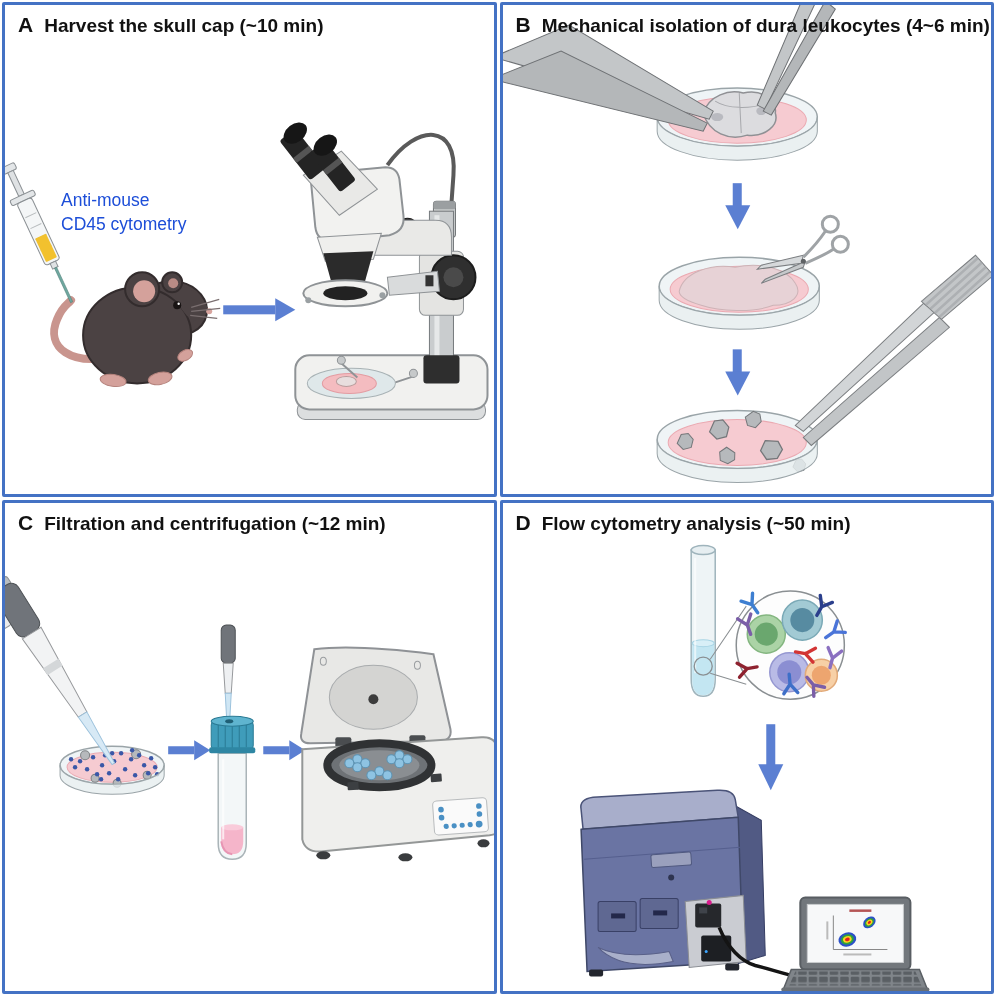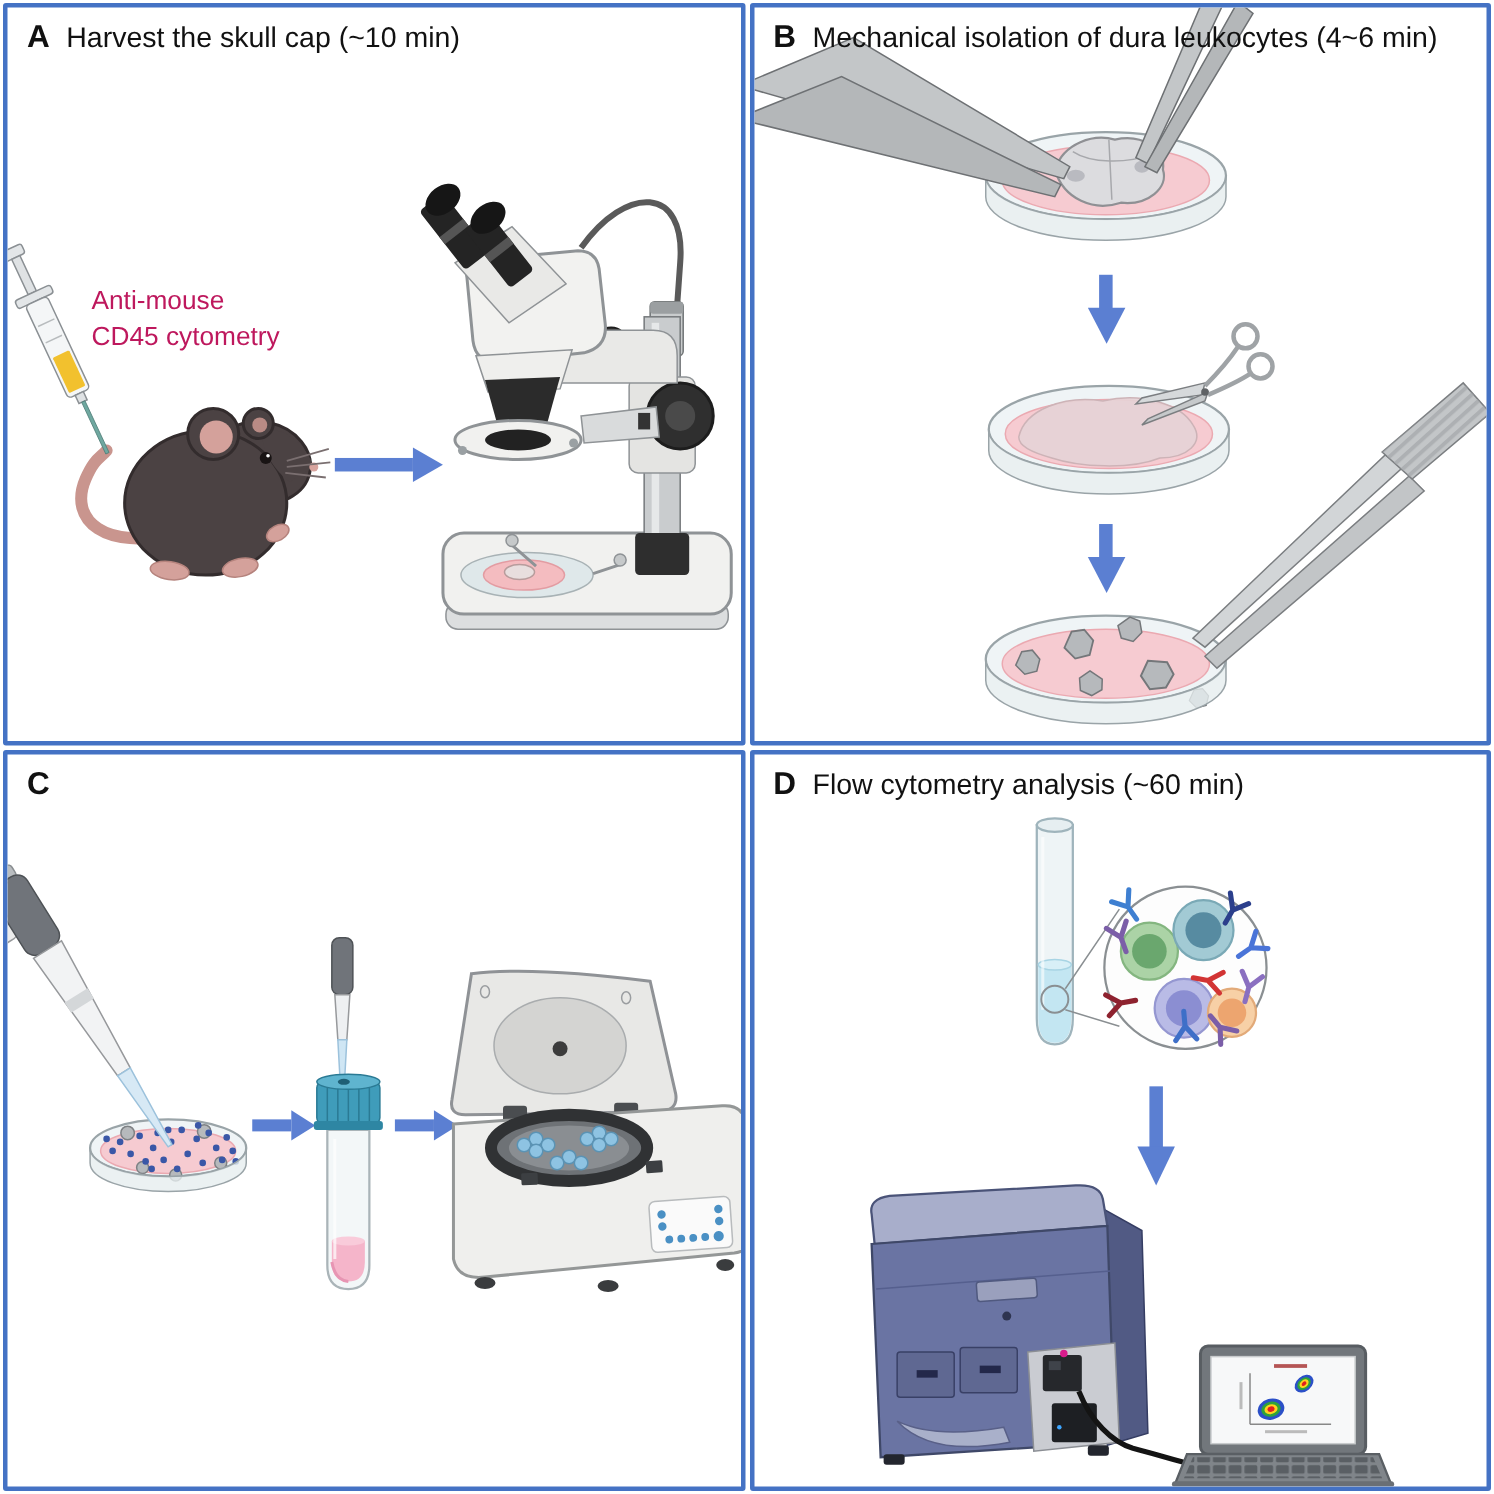--- a/index.html
+++ b/index.html
@@ -10,23 +10,23 @@
   }
   .panel{
     position:relative;background:#ffffff;border:3px solid #4472C4;
     border-radius:2px;overflow:hidden;
   }
   .ptitle{
     position:absolute;left:13px;top:8px;z-index:3;display:flex;align-items:baseline;gap:11px;
     color:#111;white-space:nowrap;
   }
   .plet{font-size:21px;font-weight:bold;}
-  .ptext{font-size:19px;}
+  .ptext{font-size:19px;font-weight:bold;}
   .ablabel{
-    position:absolute;left:56px;top:183px;z-index:3;font-size:17.5px;line-height:24px;color:#be185d;
+    position:absolute;left:56px;top:183px;z-index:3;font-size:17.5px;line-height:24px;color:#1d4ed8;
   }
   .art{position:absolute;inset:0;width:100%;height:100%;}
 </style>
 </head>
 <body>
 
 <div class="figure">
 
   <section class="panel">
     <header class="ptitle">
@@ -182,20 +182,21 @@
           <polygon points="418,296 472,250 490,270 438,314" fill="#c3c6c8" stroke="#7b7e81"></polygon>
           <polygon points="418,296 472,250 490,270 438,314" fill="url(#hatchB)" fill-opacity="0.6"></polygon>
         </g>
       </g>
     </svg>
   </section>
 
   <section class="panel">
     <header class="ptitle">
       <span class="plet">C</span>
+      <span class="ptext">Filtration and centrifugation (~12 min)</span>
     </header>
     <svg class="art" viewBox="0 0 488 488">
 
       <g>
         <ellipse cx="107" cy="262" rx="52" ry="19" fill="#eff4f6" stroke="#9aa4a8" stroke-width="1.5"></ellipse>
         <ellipse cx="107" cy="264" rx="45" ry="15" fill="#f6cbd1" stroke="#eba9b1"></ellipse>
         <g fill="#b6b9bc" stroke="#7e8184">
           <circle cx="80" cy="252" r="4.5"></circle>
             <circle cx="131" cy="251" r="4.5"></circle>
           <circle cx="90" cy="275" r="4"></circle>
@@ -305,21 +306,21 @@
         <ellipse cx="318" cy="352" rx="7" ry="4" fill="#3a3c3e"></ellipse>
         <ellipse cx="400" cy="354" rx="7" ry="4" fill="#3a3c3e"></ellipse>
         <ellipse cx="478" cy="340" rx="6" ry="4" fill="#3a3c3e"></ellipse>
       </g>
     </svg>
   </section>
 
   <section class="panel">
     <header class="ptitle">
       <span class="plet">D</span>
-      <span class="ptext">Flow cytometry analysis (~60 min)</span>
+      <span class="ptext">Flow cytometry analysis (~50 min)</span>
     </header>
     <svg class="art" viewBox="0 0 488 488">
       <defs>
         <g id="ab" fill="none" stroke-linecap="round">
           <path d="M0,3 L0,13 M0,3 L-7,-6 M0,3 L7,-6" stroke-width="3.4"></path>
         </g>
         <pattern id="keys" patternUnits="userSpaceOnUse" width="10.5" height="7.5">
           <rect x="0.8" y="0.8" width="8.6" height="5.6" rx="1" fill="#5a5f64"></rect>
         </pattern>
       </defs>

